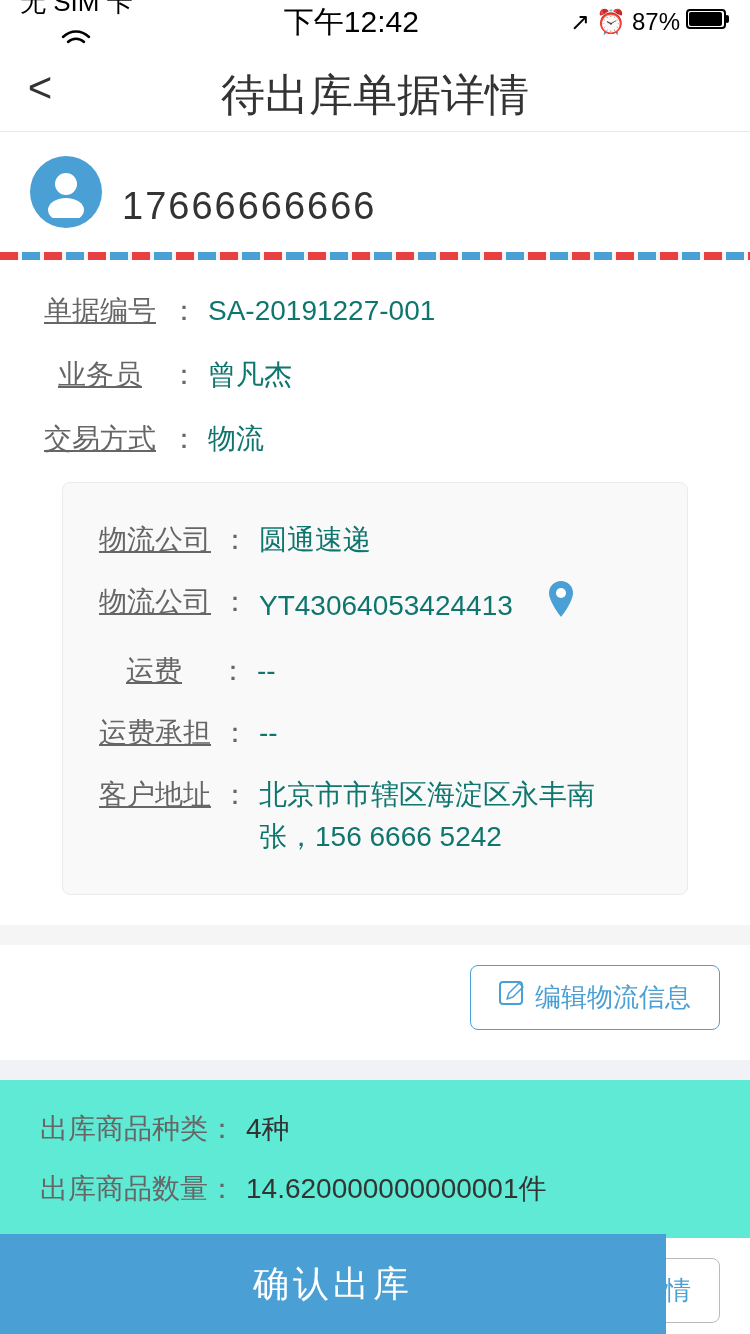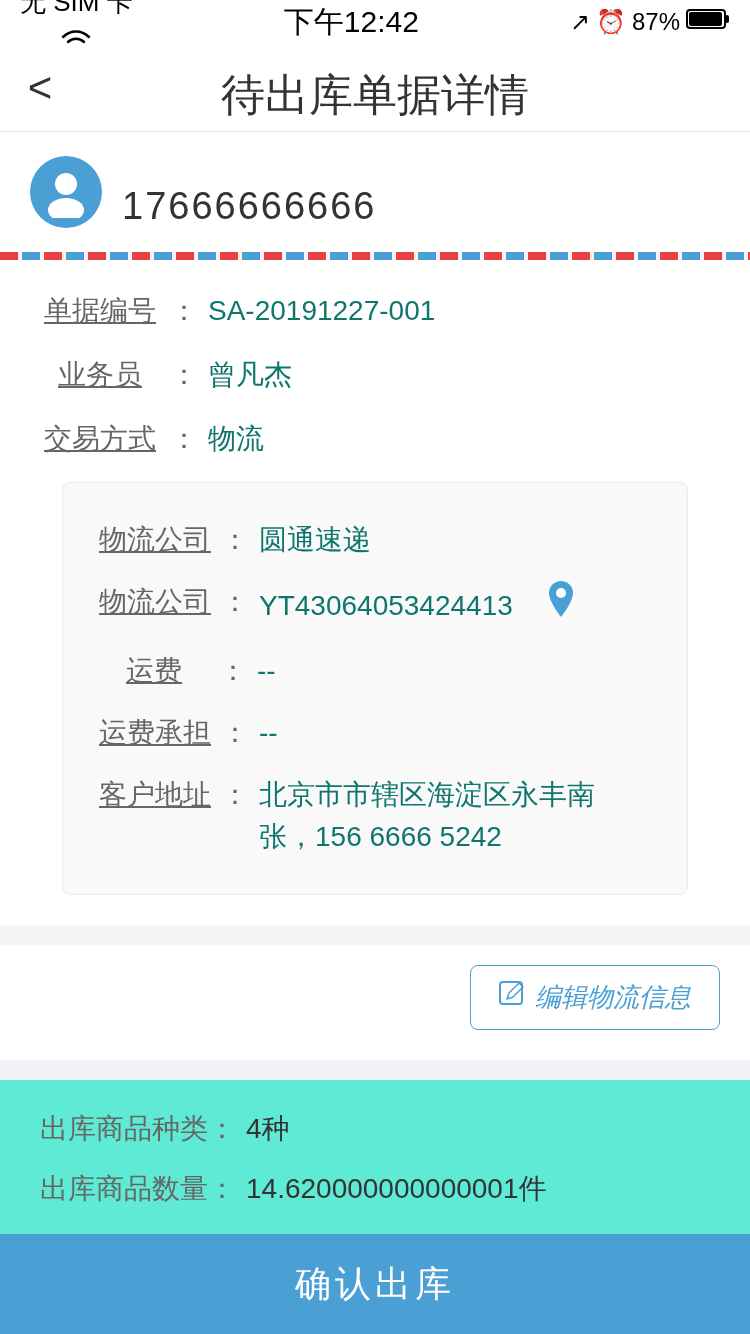--- a/index.html
+++ b/index.html
@@ -161,21 +161,20 @@
       border: 1px solid #4a9fd4;
       border-radius: 8px;
       padding: 14px 28px;
       color: #4a9fd4;
       font-size: 26px;
       display: flex;
       align-items: center;
       gap: 10px;
       background: #fff;
       cursor: pointer;
-      font-style: italic;
     }
 
     
     .section-separator {
       height: 20px;
       background: #f0f2f5;
     }
 
     
     .goods-section {
@@ -222,21 +221,21 @@
       gap: 10px;
       background: #fff;
       cursor: pointer;
     }
 
     
     .confirm-btn-bar {
       position: fixed;
       bottom: 0;
       left: 0;
-      width: 750px;
+      width: 666px;
       background: #4a9fd4;
       height: 100px;
       display: flex;
       align-items: center;
       justify-content: center;
       cursor: pointer;
     }
     .confirm-btn-text {
       color: #fff;
       font-size: 36px;

